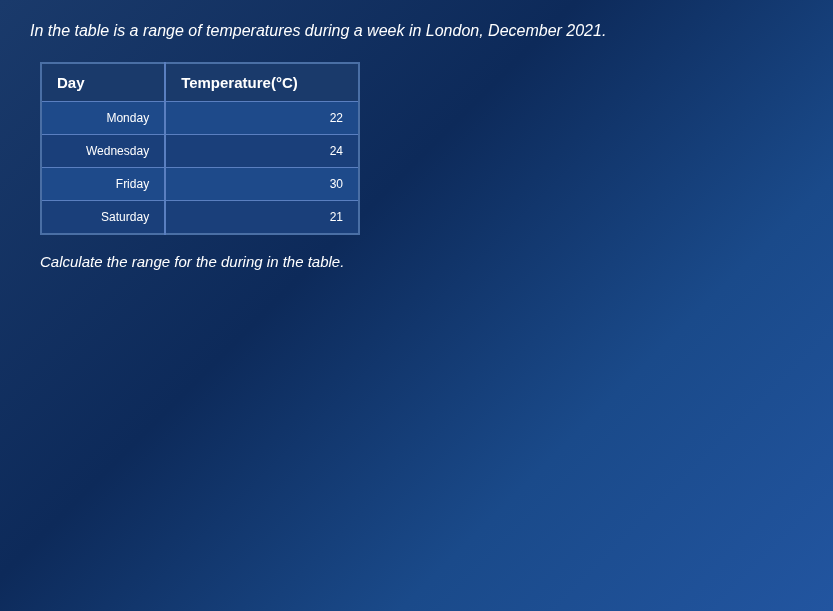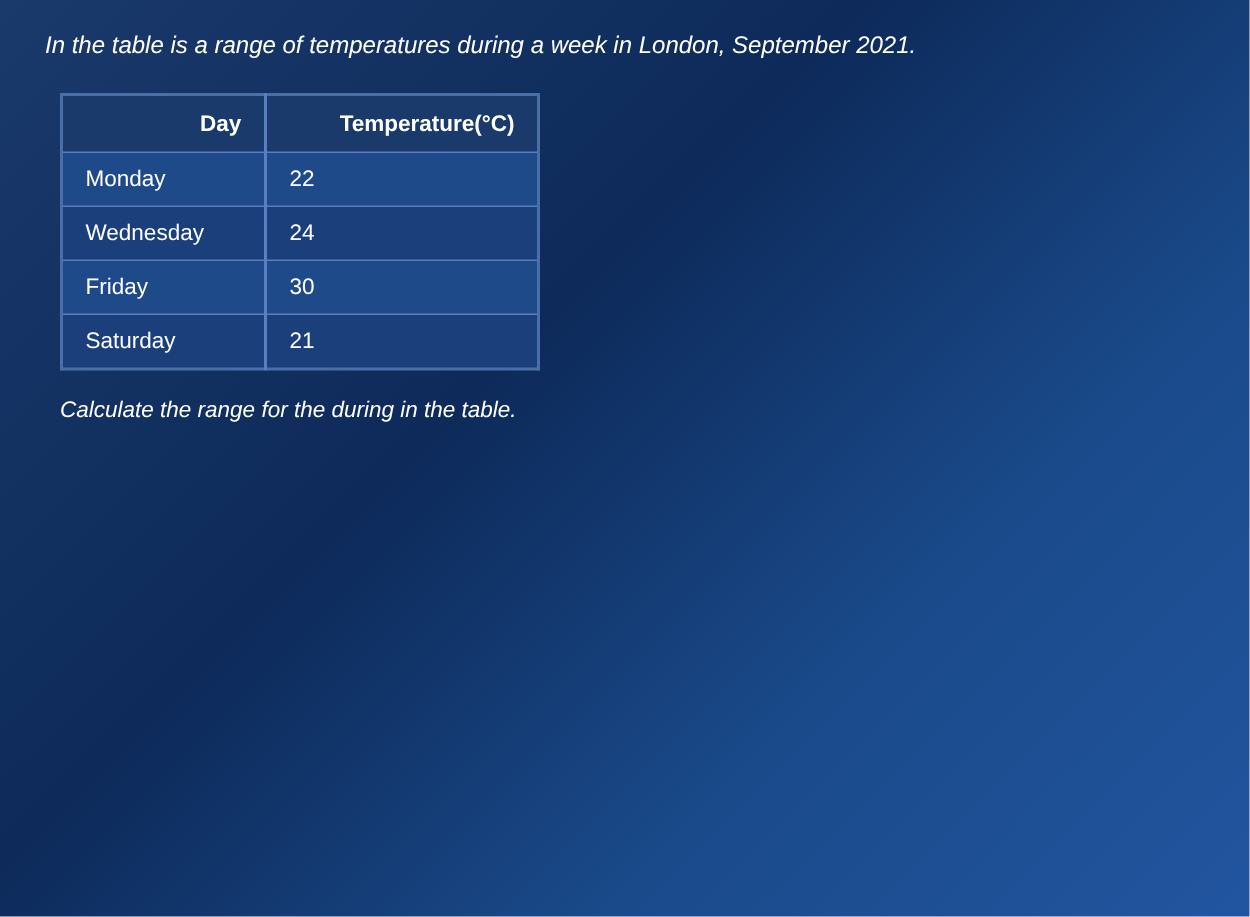--- a/index.html
+++ b/index.html
@@ -40,34 +40,34 @@
       border: 2px solid #4a6fa5;
     }
 
     thead tr th {
       background-color: #1a3a6b;
       color: #ffffff;
       font-weight: bold;
       font-size: 15px;
       padding: 10px 15px;
       border: 1.5px solid #5a7fc0;
-      text-align: right;
+      text-align: left;
     }
 
     thead tr th:first-child {
       border-right: 2px solid #5a7fc0;
     }
 
     tbody tr td {
       background-color: #1e4a8a;
       color: #ffffff;
-      font-size: 15px;
+      font-size: 12px;
       padding: 9px 15px;
       border: 1.5px solid #5a7fc0;
-      text-align: left;
+      text-align: right;
     }
 
     tbody tr td:first-child {
       border-right: 2px solid #5a7fc0;
     }
 
     tbody tr:nth-child(odd) td {
       background-color: #1e4a8a;
     }
 
@@ -79,21 +79,21 @@
       color: #ffffff;
       font-size: 15px;
       font-style: italic;
       margin-top: 18px;
       margin-left: 10px;
     }
   </style>
 </head>
 <body>
 
-<p class="intro-text">In the table is a range of temperatures during a week in London, September 2021.</p>
+<p class="intro-text">In the table is a range of temperatures during a week in London, December 2021.</p>
 
 <div class="table-container">
   <table>
     <thead>
       <tr>
         <th>Day</th>
         <th>Temperature(°C)</th>
       </tr>
     </thead>
     <tbody id="table-body">

